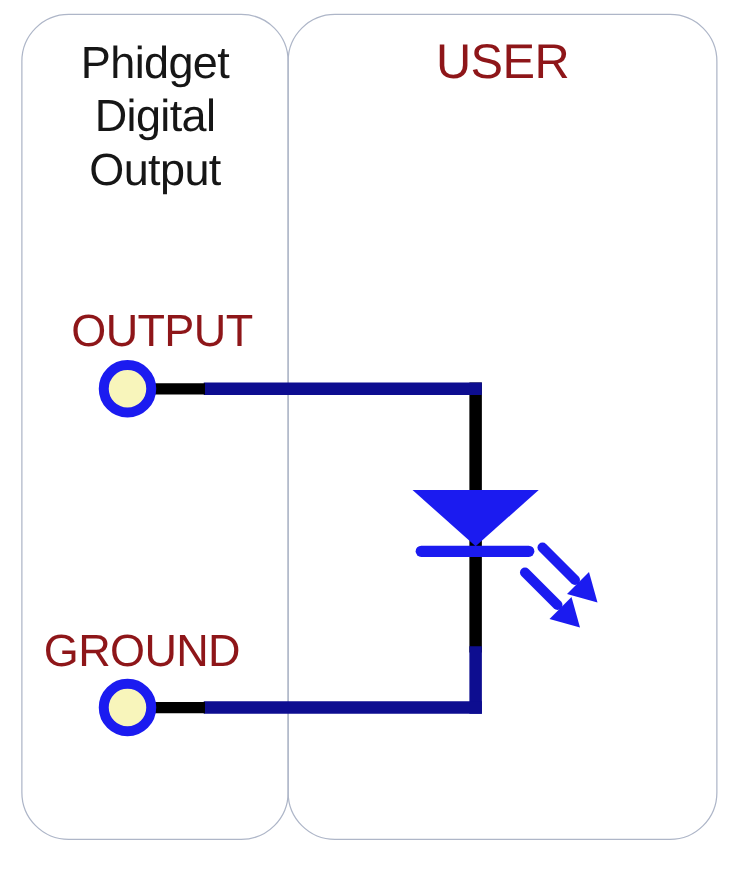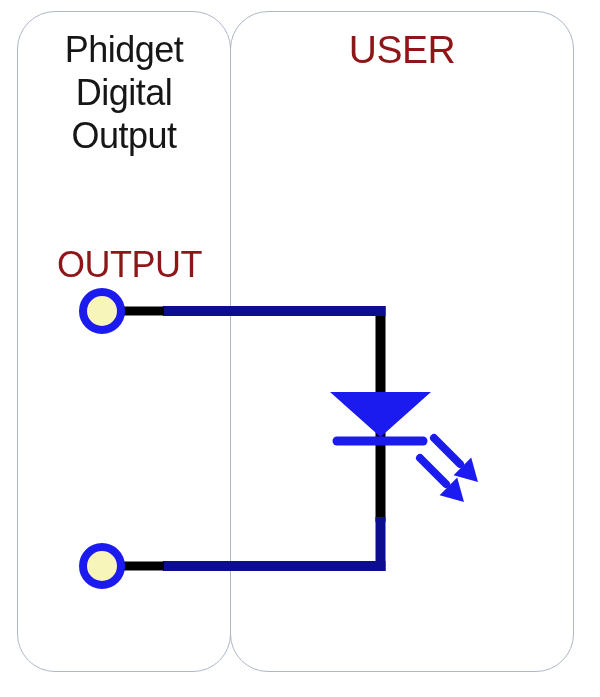--- a/index.html
+++ b/index.html
@@ -83,15 +83,16 @@
     <span>Digital</span>
     <span>Output</span>
   </div>
 
   <div class="title" id="right-title">
     <span>USER</span>
   </div>
 
   <div class="port-label" id="output-label">OUTPUT</div>
 
+  <div class="port-label" id="ground-label">GROUND</div>
 
 
 </div>
 
 </body></html>

